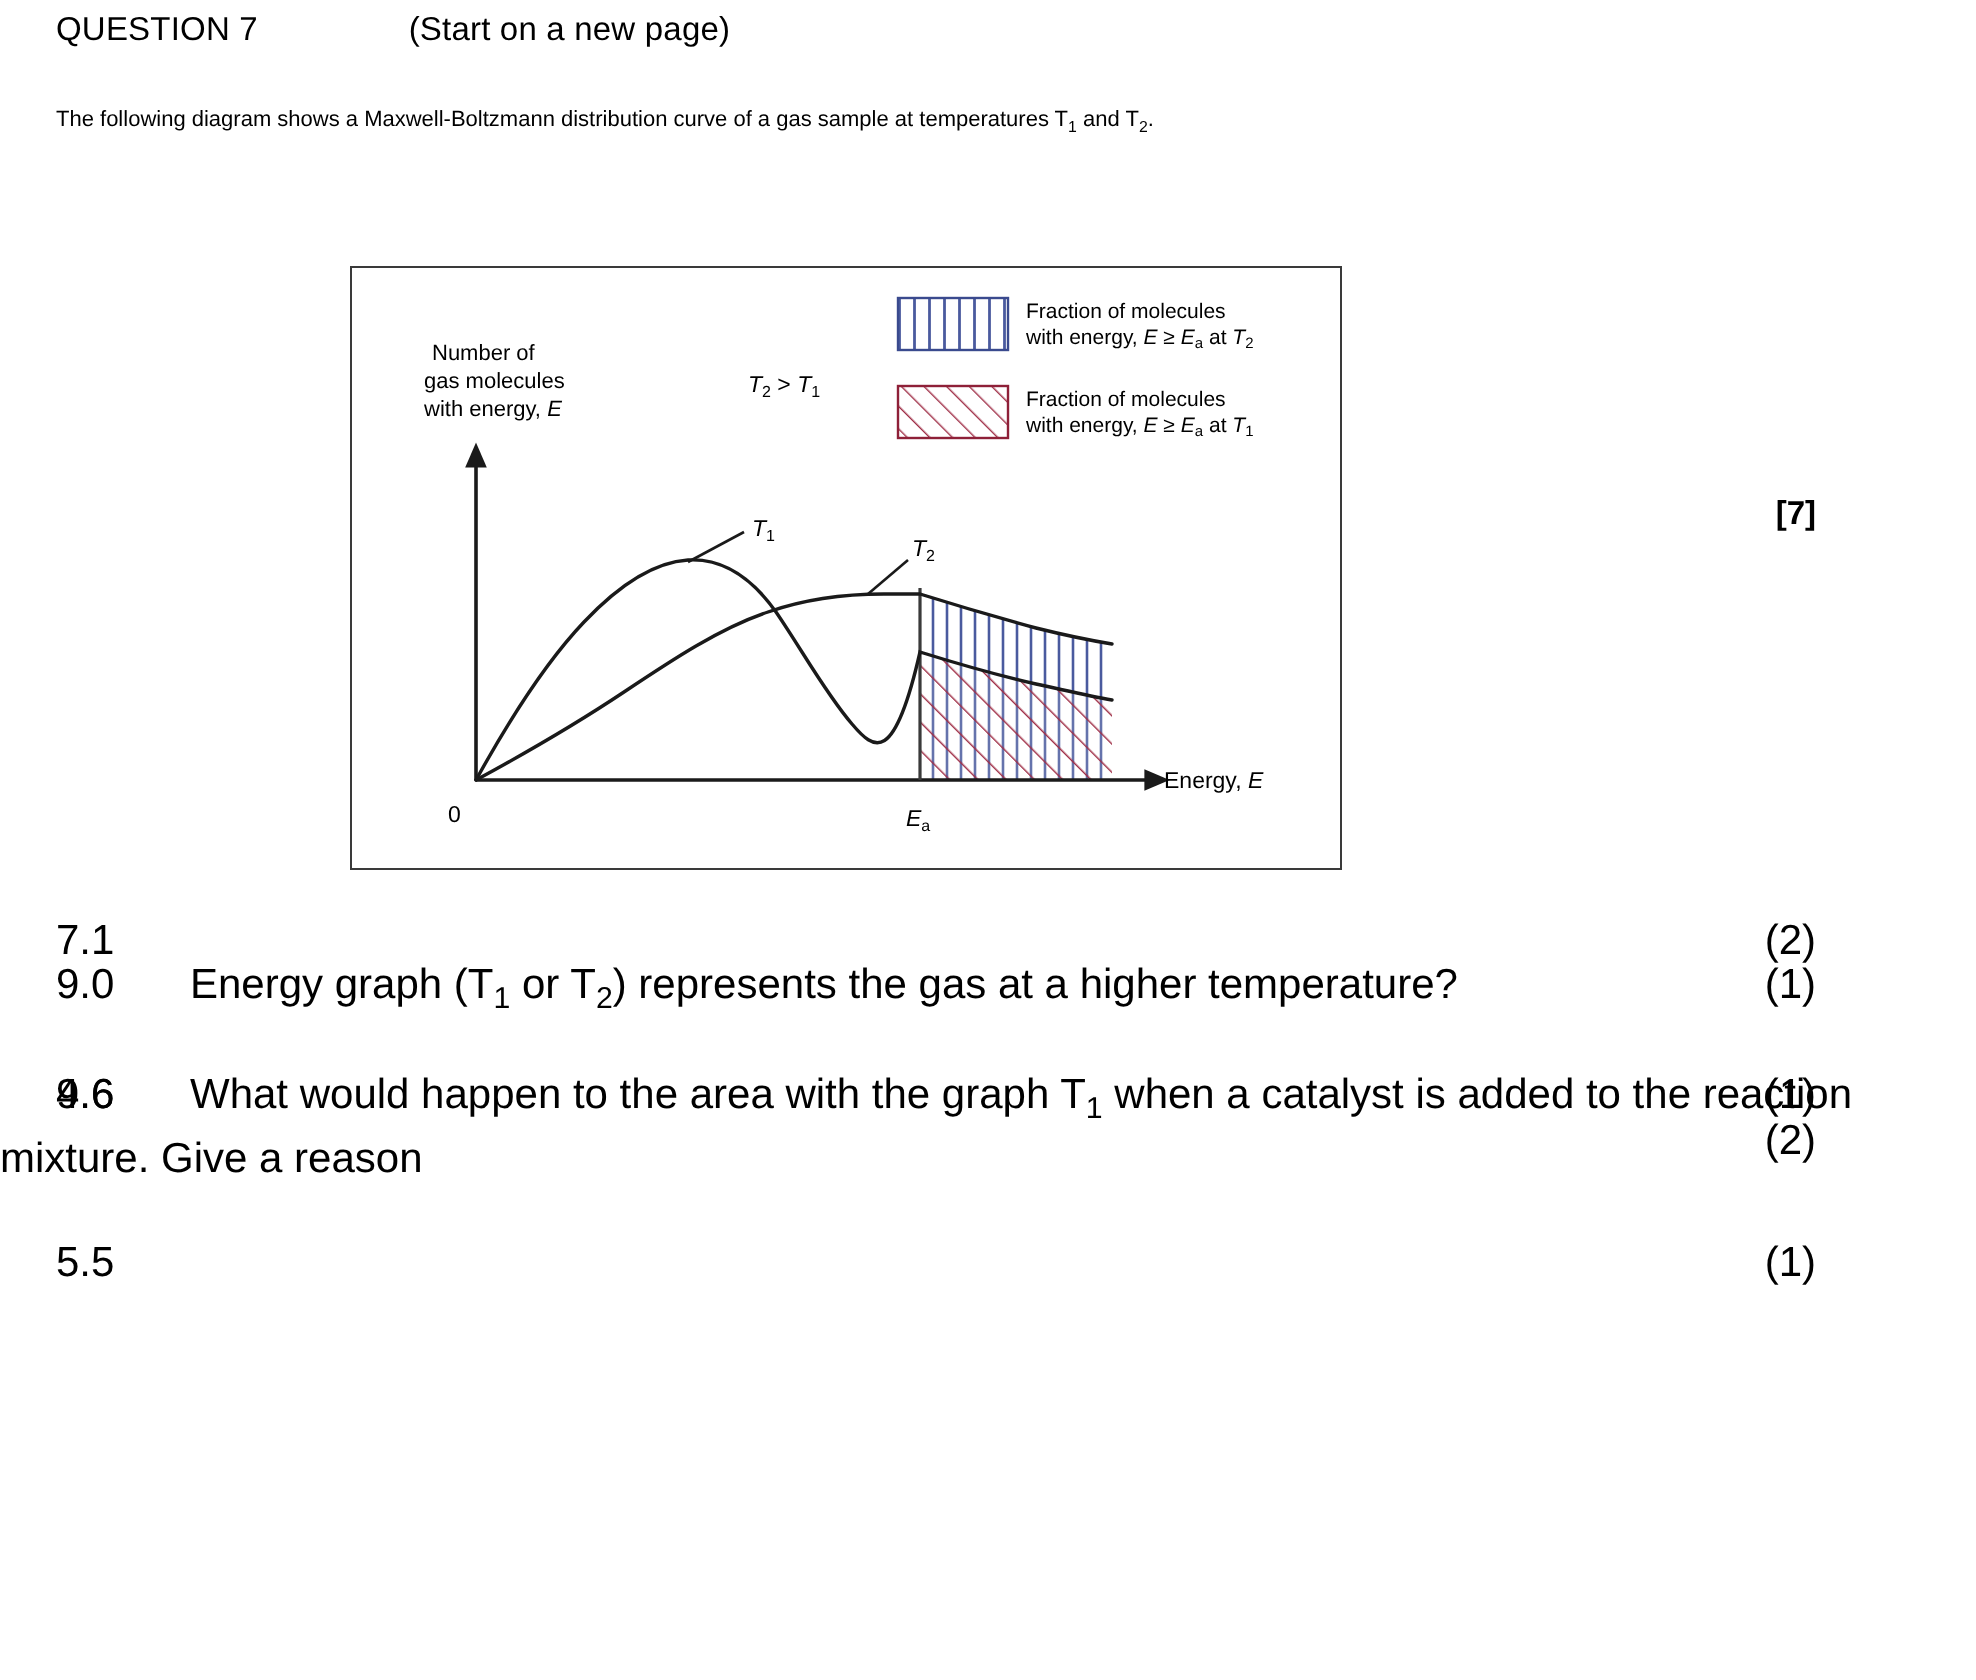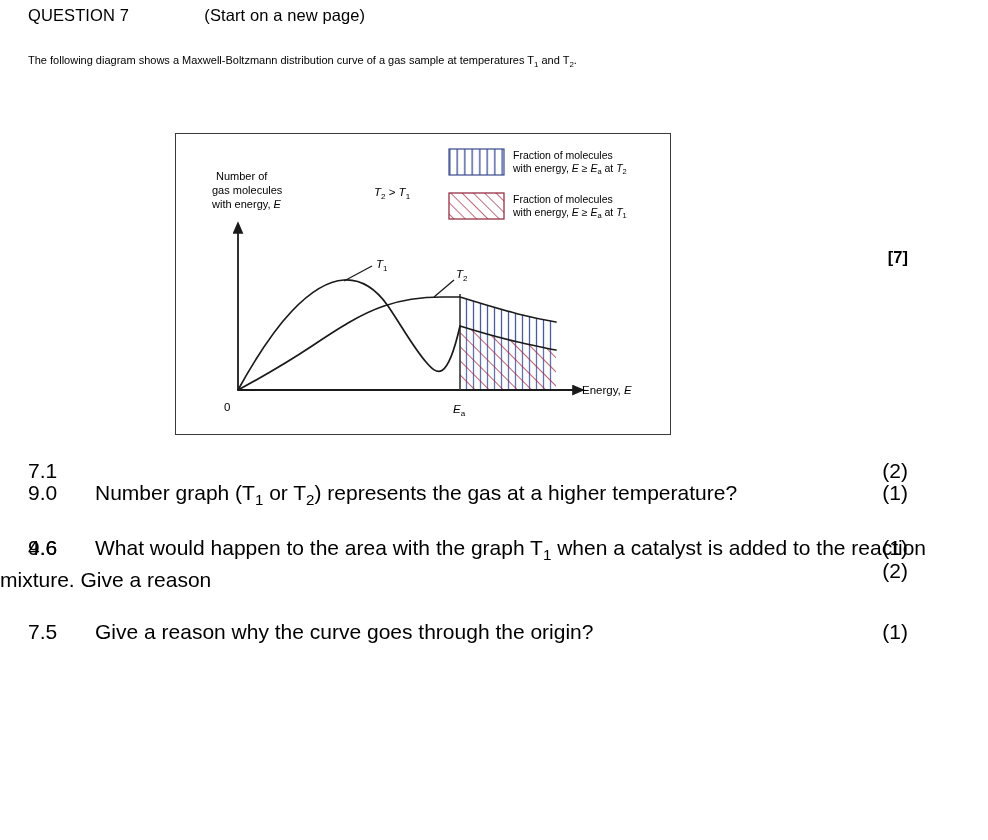--- a/index.html
+++ b/index.html
@@ -319,38 +319,37 @@
 
   <div class="qlist">
 
     <div class="qrow">
       <span class="qnum">7.1</span>
       <span class="qmarks">(2)</span>
     </div>
 
     <div class="qrow">
       <span class="qnum">9.0</span>
-      <span class="qtext"><span>Number graph (T</span><sub>1</sub><span> or T</span><sub>2</sub><span>) represents the gas at a higher temperature?</span></span>
+      <span class="qtext"><span>Energy graph (T</span><sub>1</sub><span> or T</span><sub>2</sub><span>) represents the gas at a higher temperature?</span></span>
       <span class="qmarks">(1)</span>
     </div>
 
     <div class="qrow">
       <span class="qnum">9.6</span>
       <span class="qmarks">(1)</span>
     </div>
 
     <div class="qrow two-line">
       <span class="qnum">4.6</span>
       <span class="qtext"><span>What would happen to the area with the graph T</span><sub>1</sub><span> when a catalyst is added to the reaction mixture.  Give a reason</span></span>
       <span class="qmarks">(2)</span>
     </div>
 
     <div class="qrow">
-      <span class="qnum">7.5</span>
-      <span class="qtext">Give a reason why the curve goes through the origin?</span>
+      <span class="qnum">5.5</span>
       <span class="qmarks">(1)</span>
     </div>
 
   </div>
 
   <div class="qtotal">[7]</div>
 
 </div>
 
 </body></html>

